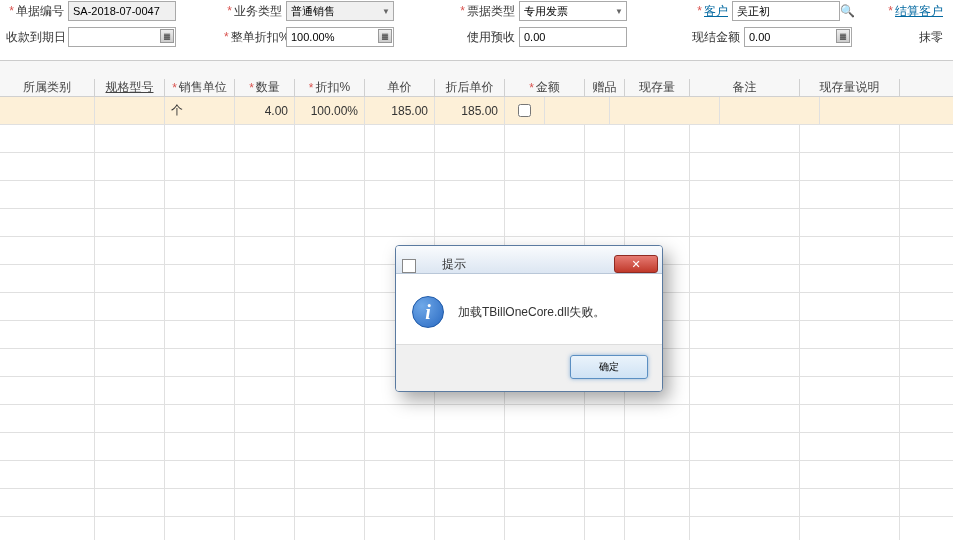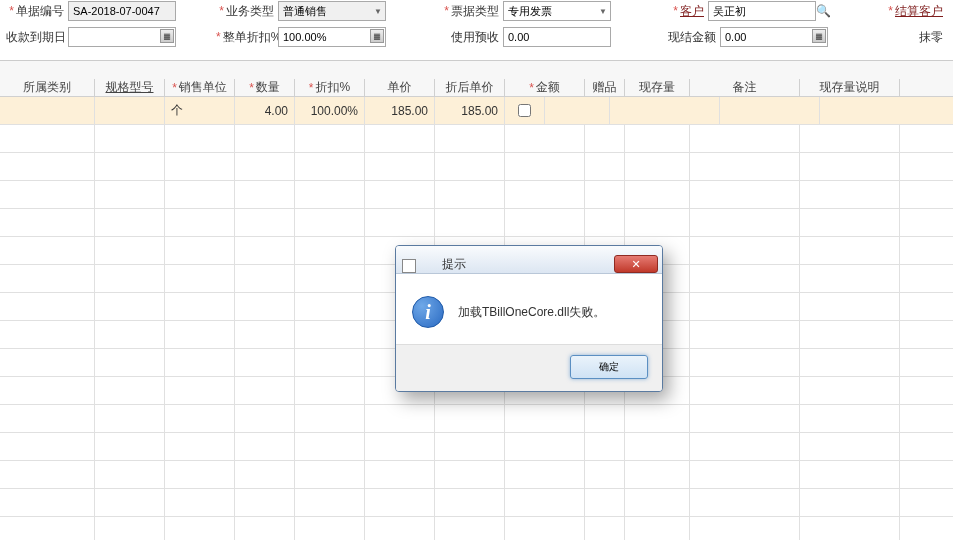--- a/index.html
+++ b/index.html
@@ -7,24 +7,24 @@
   font-family: "Microsoft YaHei", SimSun, Arial, sans-serif;
   font-size: 12px;
   background: #fff;
   width: 953px;
   height: 540px;
   overflow: hidden;
   position: relative;
   color: #333;
 }
 .asterisk { color: #d9534f; margin-right: 2px; }
-.link-label { color: #7f1d1d; text-decoration: underline; cursor: pointer; }
+.link-label { color: #0369a1; text-decoration: underline; cursor: pointer; }
 
 .form-area { padding: 0 6px 8px 6px; }
-.form-row { display: flex; align-items: center; height: 22px; margin-bottom: 4px; gap: 0; }
+.form-row { display: flex; align-items: center; height: 22px; margin-bottom: 4px; gap: 8px; }
 .form-group { display: flex; align-items: center; }
 .form-label { text-align: right; white-space: nowrap; padding-right: 4px; }
 .form-input {
   height: 20px;
   border: 1px solid #a9a9a9;
   background: #fff;
   font-size: 11px;
   padding: 0 4px;
 }
 .form-input.readonly { background: #f0f0f0; }

